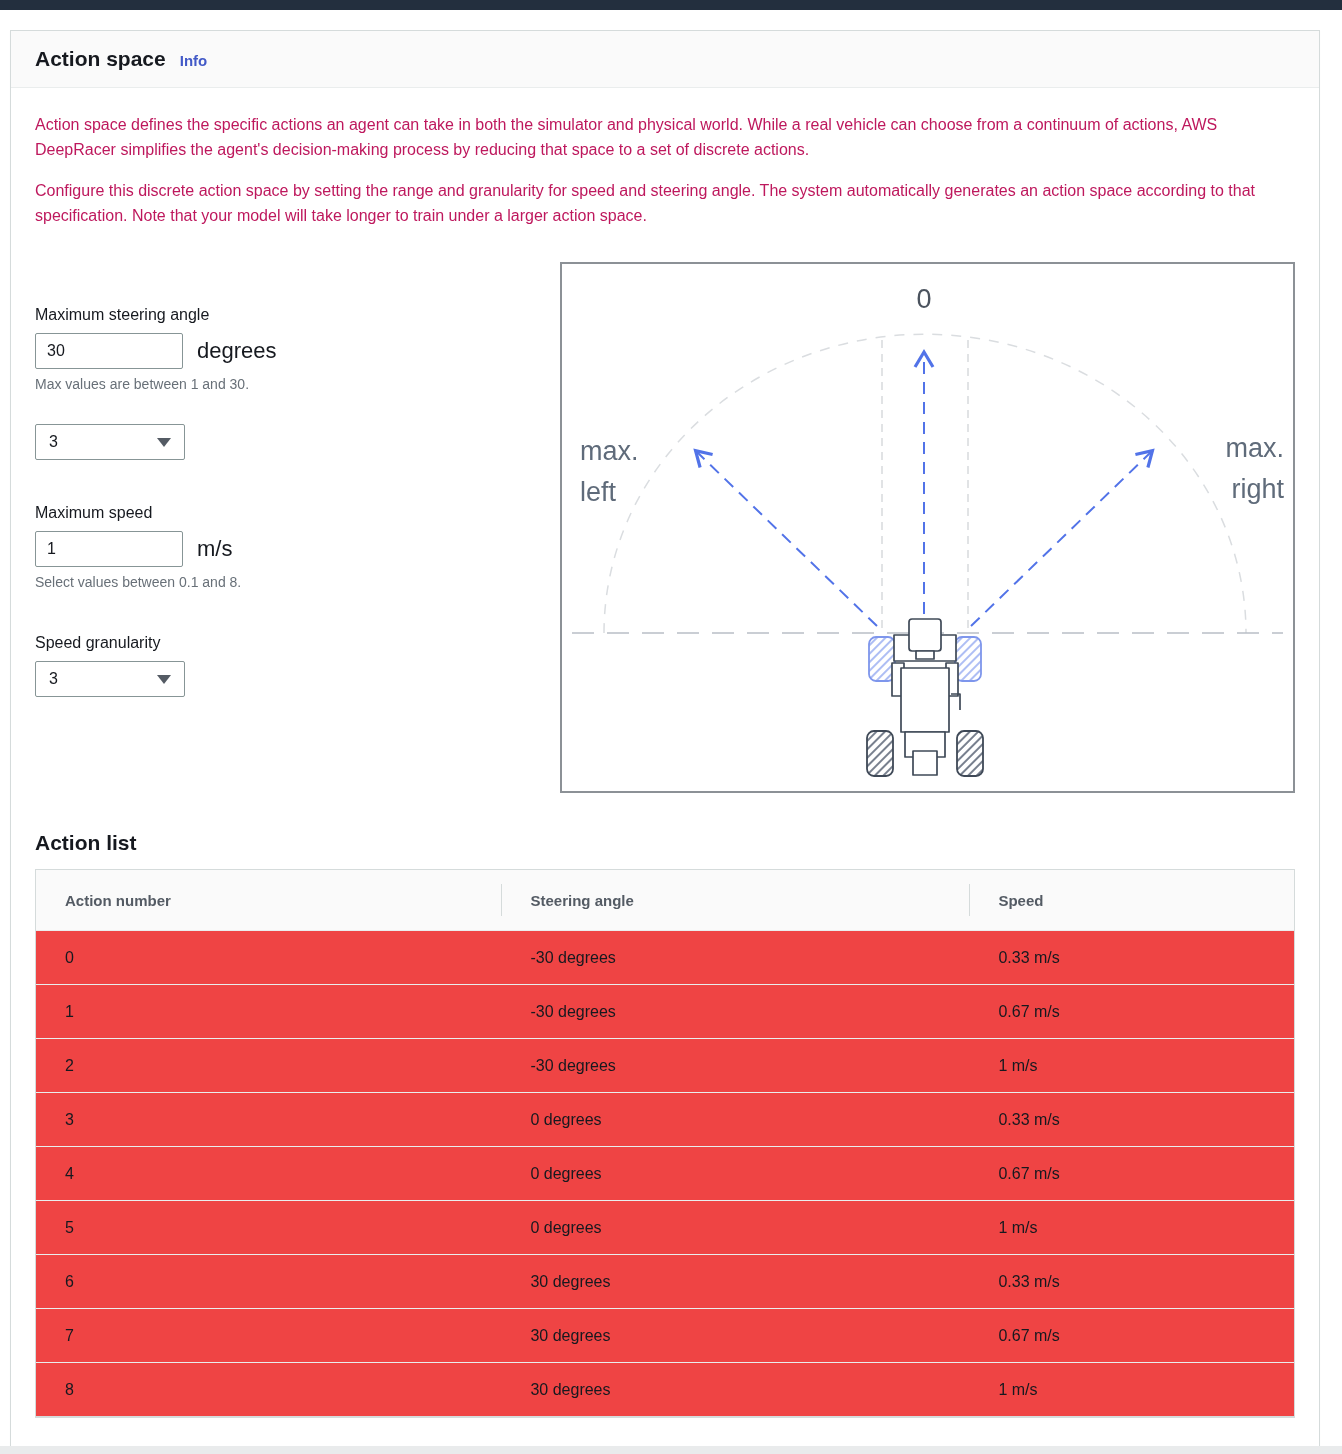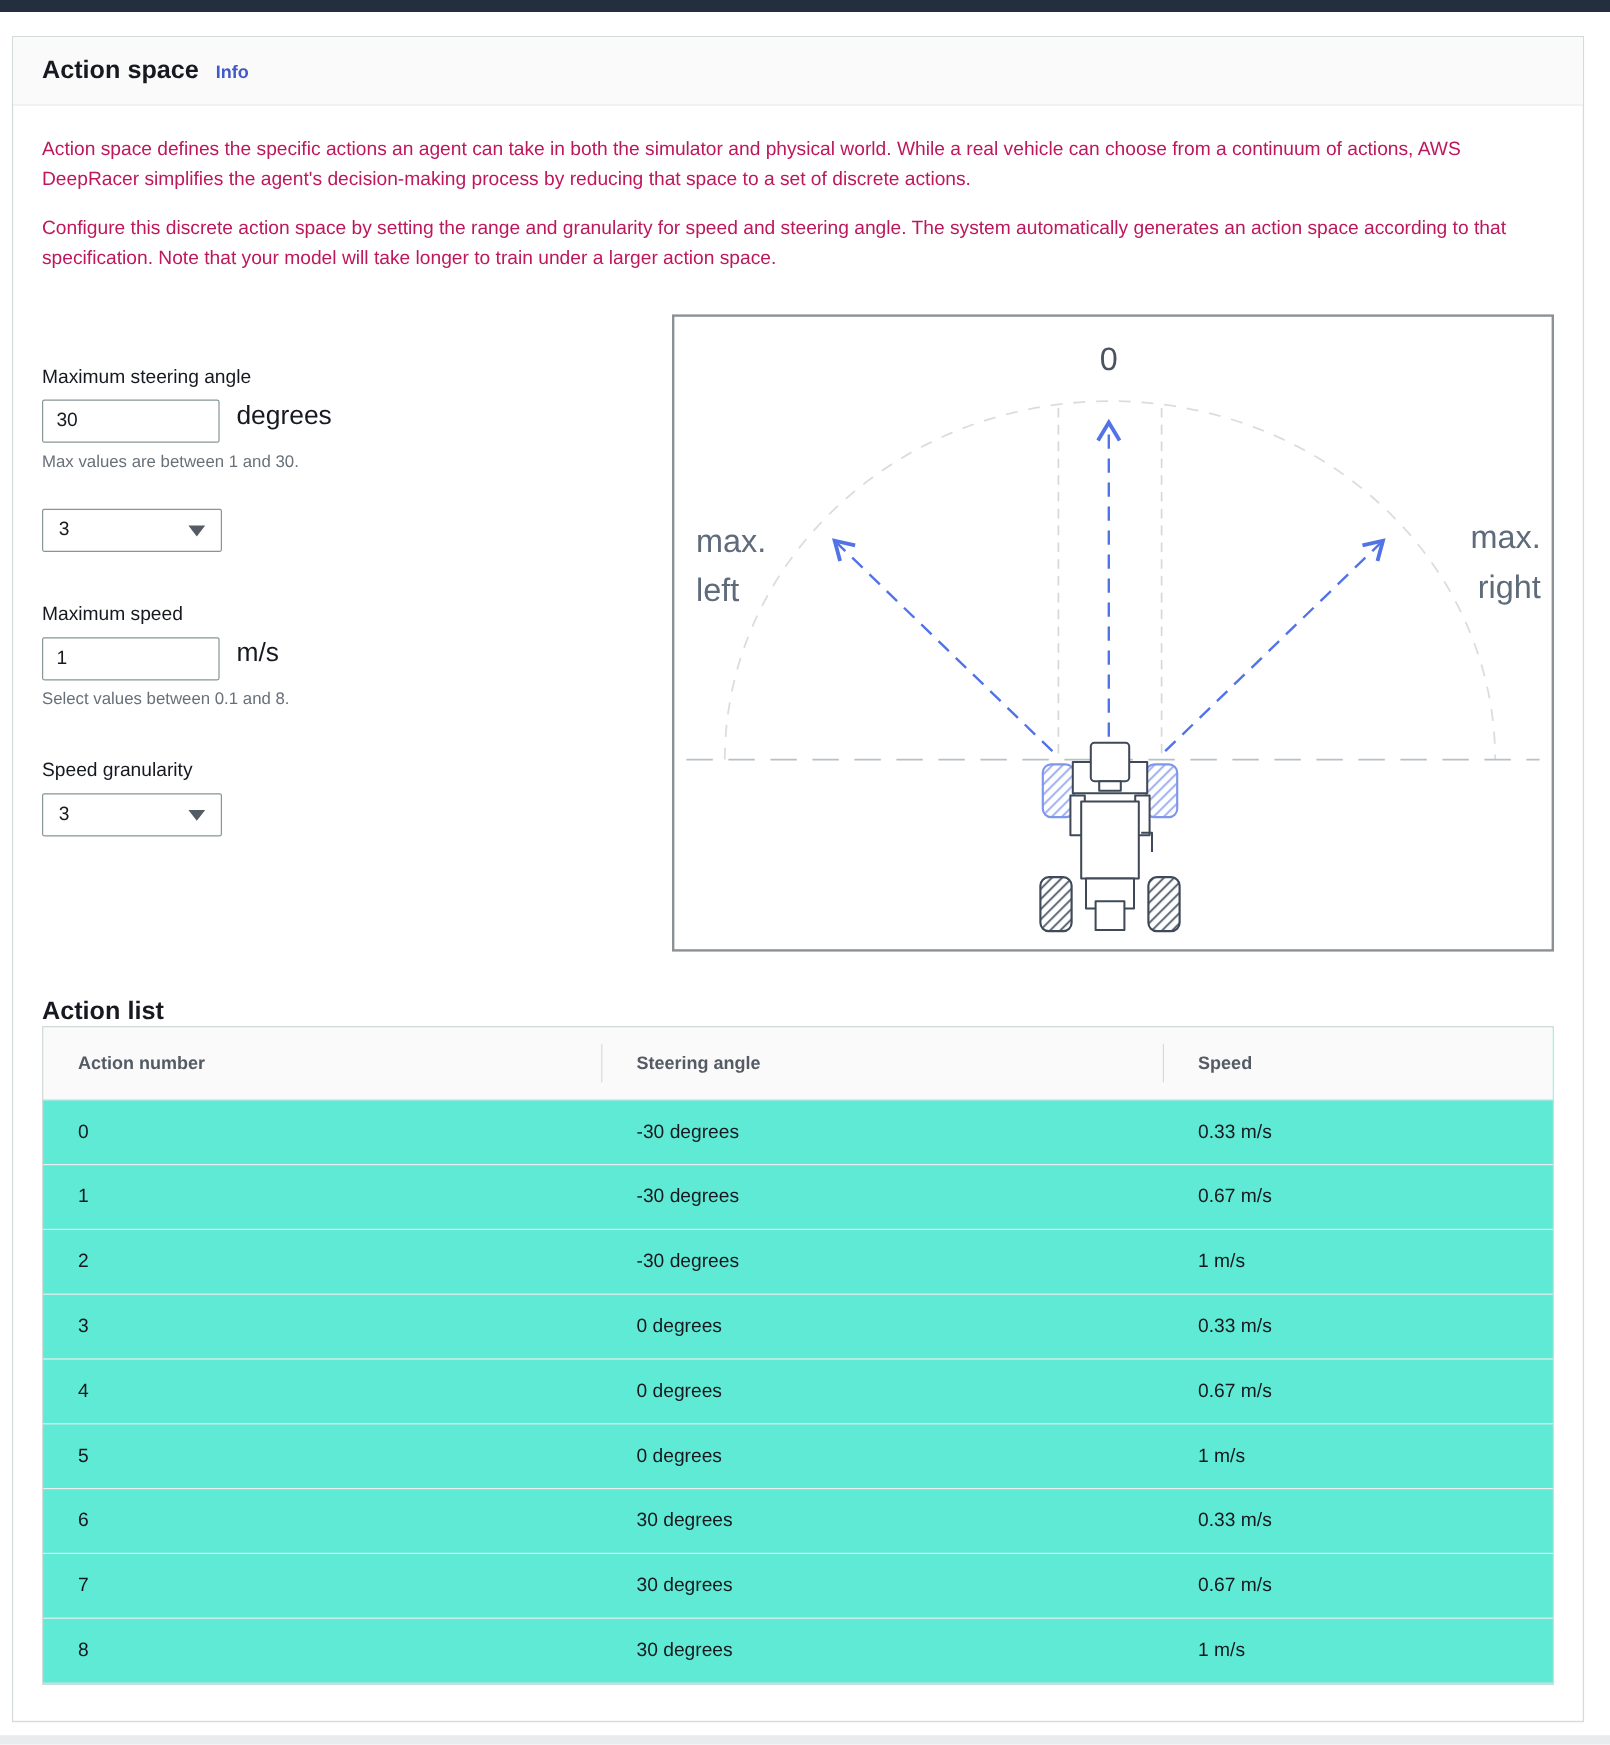--- a/index.html
+++ b/index.html
@@ -28,21 +28,21 @@
   .card-title { font-size:21px; font-weight:700; color:#16191f; }
   .info-link { font-size:15px; font-weight:700; color:#4259c7; margin-left:14px; text-decoration:none; cursor:pointer; }
   .card-body { padding:24px 24px 30px 24px; }
   .desc { font-size:16px; line-height:25px; color:#be185d; max-width:1286px; }
   .desc + .desc { margin-top:16px; }
 
   .config-row { display:flex; margin-top:34px; }
   .form-col { width:440px; flex:0 0 auto; }
   .field { margin-bottom:24px; }
   .field-label { display:block; font-size:16px; color:#16191f; margin-bottom:9px;margin-top:44px; }
-  .input-row { display:flex; gap:14px; }
+  .input-row { display:flex; align-items:center; gap:14px; }
   .text-input {
     width:148px; height:36px;
     border:1px solid #879596; border-radius:2px;
     padding:0 11px; font-size:16px; color:#16191f;
     font-family:"Liberation Sans", sans-serif;
     background:#fff;
   }
   .unit { font-size:22px; color:#16191f; }
   .helper { font-size:14px; color:#687078; margin-top:7px; }
   .select-box {
@@ -62,22 +62,22 @@
   .field.gap-lg { margin-top:32px; }
 
   .diagram {
     width:735px; height:531px;
     border:2px solid #8c9196;
     margin-left:auto; margin-right:0;
     background:#fff;
   }
 
   .action-section { margin-top:38px; }
-  .action-title { font-size:21px; font-weight:700; color:#16191f; }
-  .table { border:1px solid #d5dbdb; border-bottom:2px solid #d5dbdb; background:#5eead4; }
+  .action-title { font-size:21px; font-weight:700; color:#16191f; margin-bottom:14px; }
+  .table { border:1px solid #d5dbdb; border-bottom:2px solid #d5dbdb; background:#ef4444; }
   .thead { display:flex; background:#fafafa; height:60px; align-items:center; }
   .th {
     font-size:15px; font-weight:700; color:#545b64;
     padding-left:29px; position:relative; height:100%;
     display:flex; align-items:center;
   }
   .th + .th::before {
     content:""; position:absolute; left:0; top:14px; bottom:14px;
     width:1px; background:#d5dbdb;
   }

